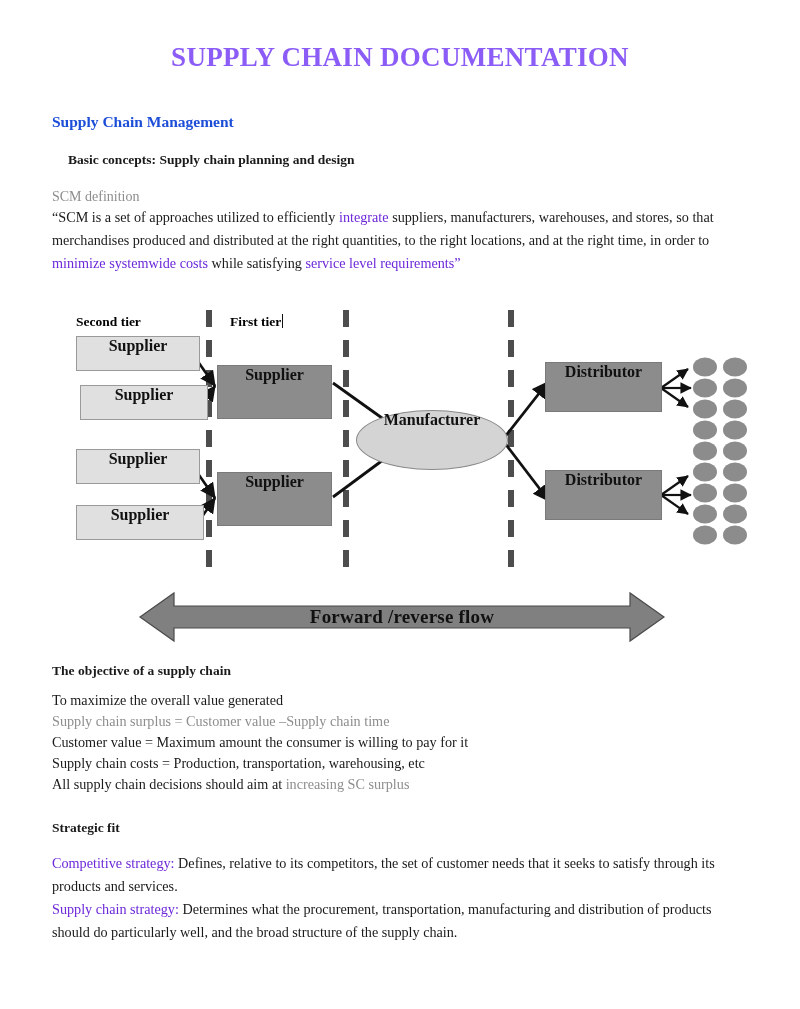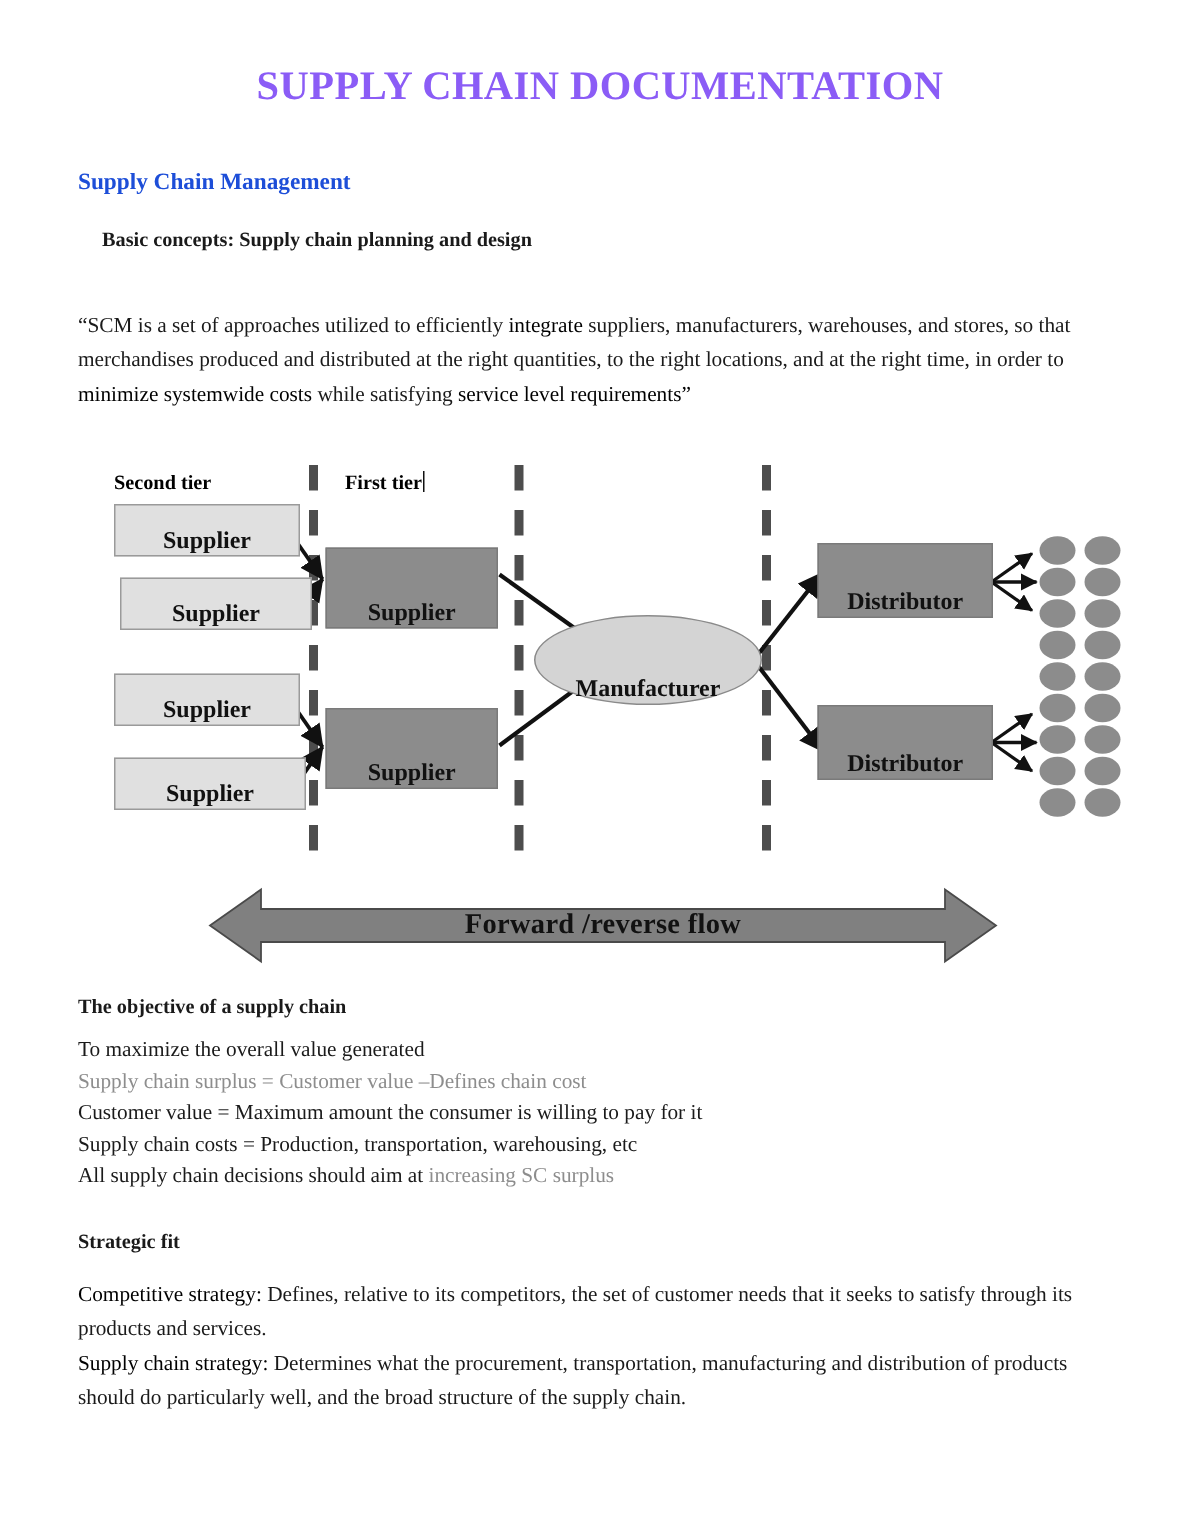--- a/index.html
+++ b/index.html
@@ -50,21 +50,21 @@
   }
   .lead-gray {
     font-size: 14px;
     color: #8d8d8d;
   }
   .para {
     font-size: 14.2px;
     line-height: 1.62;
     color: #1a1a1a;
   }
-  .para .g { color: #000000; }
+  .para .g { color: #6d28d9; }
   .lines {
     font-size: 14.2px;
     line-height: 1.47;
     color: #1a1a1a;
   }
   .lines .g { color: #8d8d8d; }
   .lines div { white-space: nowrap; }
 
   
   #sec-scm-heading { top: 113px; }
@@ -98,21 +98,21 @@
     display: inline-block;
     width: 1px;
     height: 14px;
     background: #111;
     vertical-align: -2px;
     margin-left: 1px;
   }
   .node {
     position: absolute;
     display: flex;
-    align-items: flex-end;
+    align-items: flex-start;
     justify-content: center;
     font-weight: bold;
     color: #111111;
     box-sizing: border-box;
   }
   .node-light {
     background: #e0e0e0;
     border: 1px solid #9a9a9a;
     font-size: 16px;
   }
@@ -145,20 +145,21 @@
 <body>
 
 <div class="page">
 
   <div class="doc-title">SUPPLY CHAIN DOCUMENTATION</div>
 
   <div class="body-col h2" id="sec-scm-heading" style="position:absolute;">Supply Chain Management</div>
 
   <div class="body-col h3" id="sec-basic-heading" style="position:absolute;">Basic concepts: Supply chain planning and design</div>
 
+  <div class="body-col lead-gray" id="sec-scmdef-label" style="position:absolute;">SCM definition</div>
 
   <div class="body-col para" id="sec-definition" style="position:absolute;">
     <span>“SCM is a set of approaches utilized to efficiently </span><span class="g">integrate</span><span> suppliers, manufacturers, warehouses, and stores, so that merchandises produced and distributed at the right quantities, to the right locations, and at the right time, in order to </span><span class="g">minimize systemwide costs</span><span> while satisfying </span><span class="g">service level requirements”</span>
   </div>
 
   <div class="diagram">
 
     <div class="tier-label" id="label-second-tier">Second tier</div>
     <div class="tier-label" id="label-first-tier">
       <span>First tier</span><span class="caret"></span>
@@ -256,21 +257,21 @@
 
     <div style="position:absolute;left:88px;top:288px;width:524px;height:48px;">
       <div class="flowbar-text">Forward /reverse flow</div>
     </div>
   </div>
 
   <div class="body-col h3" id="sec-objective-heading" style="position:absolute;">The objective of a supply chain</div>
 
   <div class="body-col lines" id="sec-objective-lines" style="position:absolute;">
     <div>To maximize the overall value generated</div>
-    <div class="g">Supply chain surplus = Customer value –Defines chain cost</div>
+    <div class="g">Supply chain surplus = Customer value –Supply chain time</div>
     <div>Customer value = Maximum amount the consumer is willing to pay for it</div>
     <div>Supply chain costs = Production, transportation, warehousing, etc</div>
     <div><span>All supply chain decisions should aim at </span><span class="g">increasing SC surplus</span></div>
   </div>
 
   <div class="body-col h3" id="sec-strategic-heading" style="position:absolute;">Strategic fit</div>
 
   <div class="body-col para" id="sec-strategic-body" style="position:absolute;">
     <div><span class="g">Competitive strategy:</span><span> Defines, relative to its competitors, the set of customer needs that it seeks to satisfy through its products and services.</span></div>
     <div><span class="g">Supply chain strategy:</span><span> Determines what the procurement, transportation, manufacturing and distribution of products should do particularly well, and the broad structure of the supply chain.</span></div>

